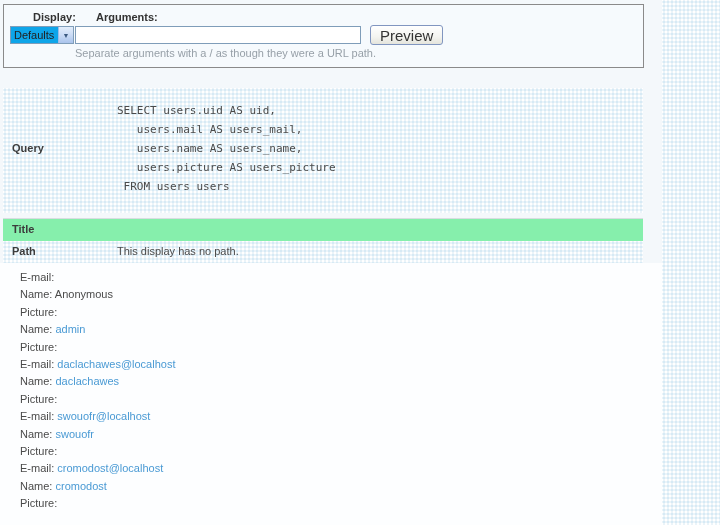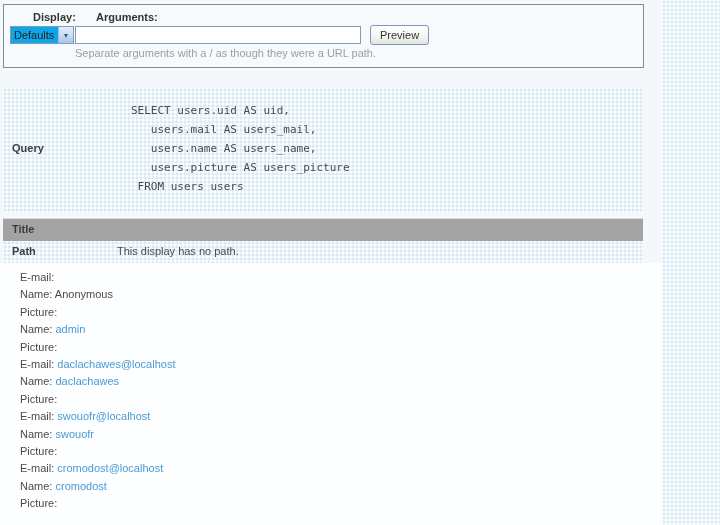--- a/index.html
+++ b/index.html
@@ -43,36 +43,36 @@
   }
   .args-input {
     position:absolute; left:71px; top:21px; width:286px; height:18px;
     border:1px solid #7f9db9; background:#fff; font-family:"Liberation Sans",sans-serif;
     font-size:11px; padding:0 3px; color:#333;
   }
   .preview-btn {
     position:absolute; left:366px; top:20px; height:20px;
     border:1px solid #8196c0; border-radius:3px;
     background:linear-gradient(180deg,#ffffff 0%,#f4f4f0 60%,#e4e4dc 100%);
-    font-family:"Liberation Sans",sans-serif; font-size:11px; color:#333;
+    font-family:"Liberation Sans",sans-serif; font-size:15px; color:#333;
     padding:0 9px; cursor:pointer;
   }
   .args-help { position:absolute; left:71px; top:42px; color:#97a0a8;text-align:right; }
 
   
   .row-query { position:absolute; left:3px; top:88px; width:640px; height:125px; }
   .row-query .row-label { position:absolute; left:9px; top:54px; font-weight:bold; color:#3c3c3c; }
   .sql-pre {
     position:absolute; left:114px; top:13px;
     font-family:"DejaVu Sans Mono","Liberation Mono",monospace;
-    font-size:11px; line-height:19px; color:#4a4a4a; white-space:pre;margin-left:14px;
+    font-size:11px; line-height:19px; color:#4a4a4a; white-space:pre;
   }
   .row-title {
     position:absolute; left:3px; top:218px; width:640px; height:23px;
-    background:#a3a3a3; border-top:1px solid #d8dde1;
+    background:#86efac; border-top:1px solid #d8dde1;
   }
   .row-title .row-label { position:absolute; left:9px; top:4px; font-weight:bold; color:#3c3c3c; }
   .row-path { position:absolute; left:3px; top:241px; width:640px; height:22px; }
   .row-path .row-label { position:absolute; left:9px; top:4px; font-weight:bold; color:#3c3c3c; }
   .row-path .row-value { position:absolute; left:114px; top:4px; color:#4a4a4a; }
 
   
   .user-list {
     position:absolute; left:0; top:263px; width:662px; height:262px;
     background:#fdfeff; padding:6px 0 0 20px; overflow:hidden;

